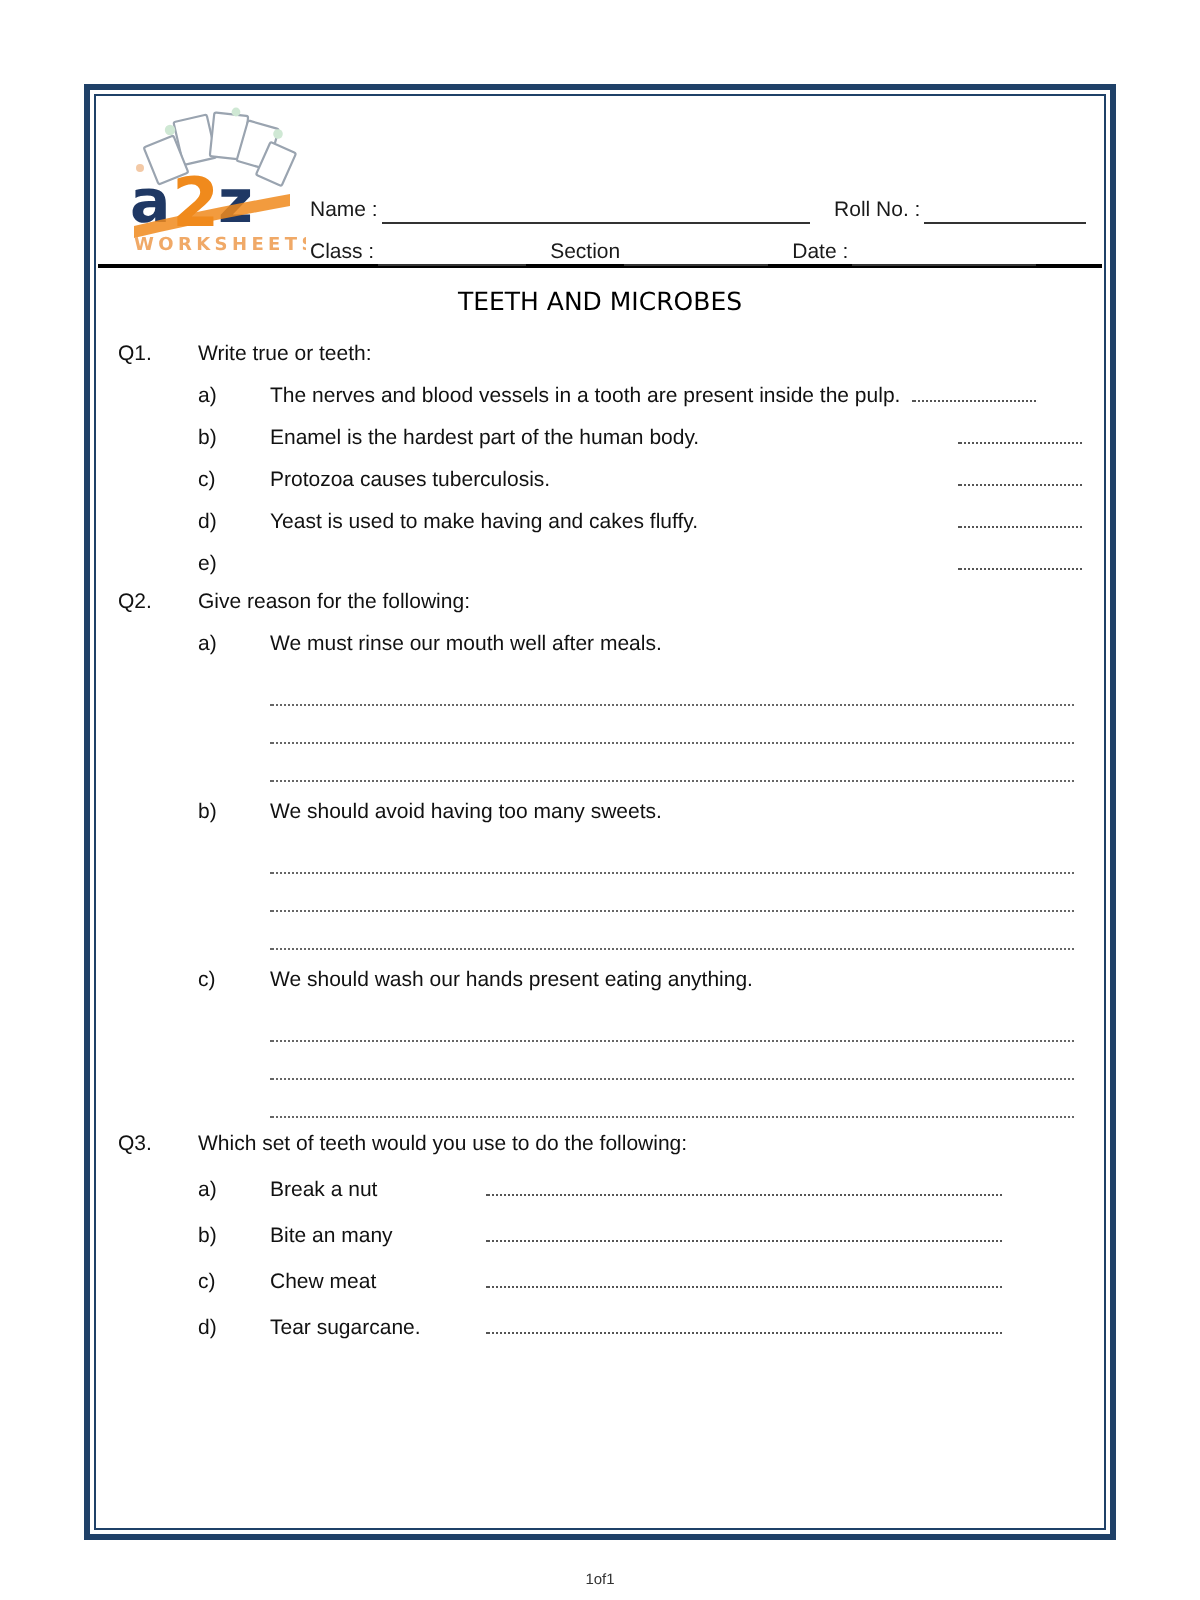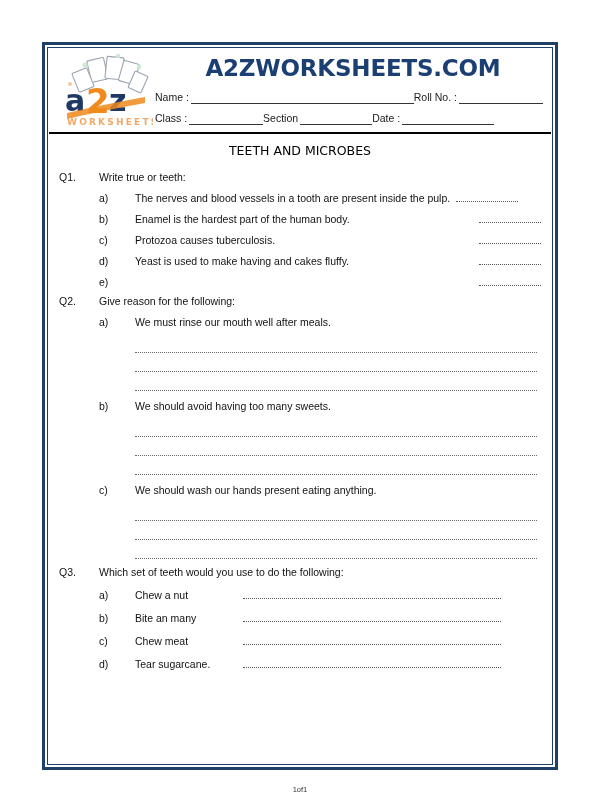--- a/index.html
+++ b/index.html
@@ -80,40 +80,40 @@
 
   
   .field-rows {
     position: absolute;
     left: 106px;
     top: 42px;
     right: 8px;
   }
   .field-row {
     display: flex;
-    align-items: flex-start;
+    align-items: flex-end;
     height: 21px;
     font-size: 10.5px;
     color: #1a1a1a;
   }
   .field-label {
     white-space: nowrap;
     line-height: 13px;
   }
   .field-rule {
     border-bottom: 1px solid #333333;
     height: 12px;
     margin-left: 2px;
   }
   .rule-name    { width: 228px; }
   .rule-roll    { width: 86px; }
   .rule-class   { width: 74px; }
   .rule-section { width: 72px; }
   .rule-date    { width: 92px; }
-  .gap-lbl      { }
+  .gap-lbl      { margin-left: 12px; }
 
   
   .sheet-title {
     text-align: center;
     font-size: 12.5px;
     font-weight: normal;
     color: #000000;
     padding-top: 9px;
     padding-bottom: 3px;
     font-family: "DejaVu Sans", sans-serif;
@@ -209,21 +209,20 @@
             <g>
               <text x="4" y="58" font-family="DejaVu Sans, sans-serif" font-size="30" font-weight="bold" fill="#1f3864">a</text>
               <text x="25" y="60" font-family="DejaVu Sans, sans-serif" font-size="34" font-weight="bold" fill="#f08a1c">2</text>
               <text x="48" y="58" font-family="DejaVu Sans, sans-serif" font-size="30" font-weight="bold" fill="#1f3864">z</text>
               <path d="M6 60 Q40 52 84 44 L84 50 Q40 58 6 66 Z" fill="#f08a1c" opacity="0.85"></path>
             </g>
             <text x="6" y="72" font-family="DejaVu Sans, sans-serif" font-size="9" font-weight="bold" letter-spacing="2.2" fill="#f0a967">WORKSHEETS</text>
           </svg>
         </div>
 
-        <div class="brand-title">A2ZWORKSHEETS.COM</div>
 
         <div class="field-rows">
           <div class="field-row">
             <span class="field-label">Name :</span>
             <span class="field-rule rule-name"></span>
             <span class="field-label gap-lbl">Roll No. :</span>
             <span class="field-rule rule-roll"></span>
           </div>
           <div class="field-row">
             <span class="field-label">Class :</span>
@@ -314,21 +313,21 @@
         </div>
 
         <div>
           <div class="qhead">
             <span class="qnum">Q3.</span>
             <span class="qtext">Which set of teeth would you use to do the following:</span>
           </div>
 
           <div class="qitem qitem-pad q3-row">
             <span class="qletter">a)</span>
-            <span class="q3-label">Chew a nut</span>
+            <span class="q3-label">Break a nut</span>
             <span class="blank-med"></span>
           </div>
           <div class="qitem qitem-pad q3-row">
             <span class="qletter">b)</span>
             <span class="q3-label">Bite an many</span>
             <span class="blank-med"></span>
           </div>
           <div class="qitem qitem-pad q3-row">
             <span class="qletter">c)</span>
             <span class="q3-label">Chew meat</span>

